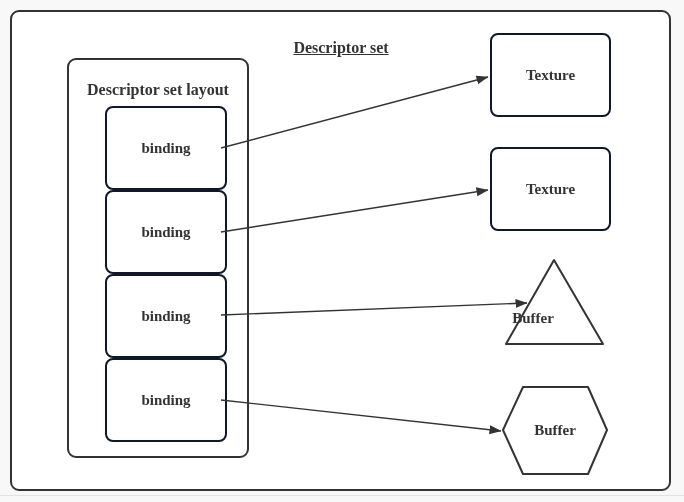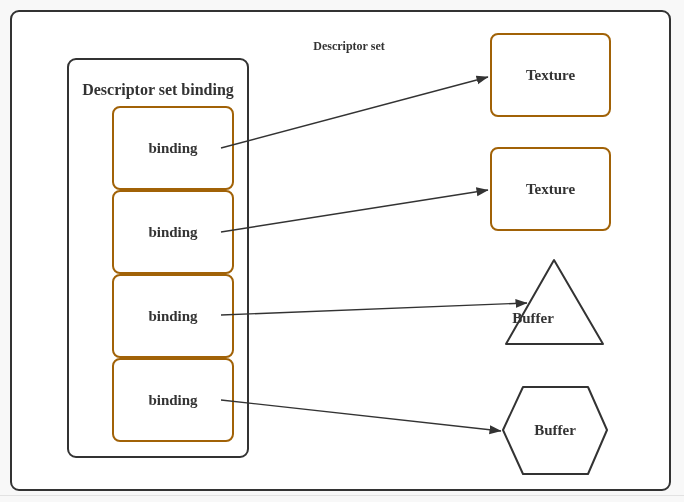--- a/index.html
+++ b/index.html
@@ -7,57 +7,58 @@
   body {
     position: relative;
     background: #f8f8f8;
     font-family: "Liberation Serif", "DejaVu Serif", serif;
     color: #333333;
     overflow: hidden;
   }
   .shape-box {
     position: absolute;
     background: #ffffff;
-    border: 2px solid #a16207;
+    border: 2px solid #0f172a;
     display: flex;
     align-items: center;
     justify-content: center;
     font-weight: bold;
     font-size: 15px;
     color: #333333;
   }
   .outer-rect {
     left: 10px; top: 10px; width: 661px; height: 481px;
     border: 2px solid #333333;
     border-radius: 9px;
     background: #ffffff;
     position: absolute;
   }
   .diagram-title {
     position: absolute;
-    left: 249px; top: 39px; width: 200px;
+    left: 241px; top: 39px; width: 200px;
     text-align: center;
     font-weight: bold;
-    font-size: 12px;
+    font-size: 16px;
+    text-decoration: underline;
   }
   .layout-container {
     left: 67px; top: 58px; width: 182px; height: 400px;
     border-radius: 9px;
     position: absolute;
     background: #ffffff;
     border: 2px solid #333333;
   }
   .layout-label {
     position: absolute;
     left: 67px; top: 81px; width: 182px;
     text-align: center;
     font-weight: bold;
     font-size: 16px;
   }
-  .binding { left: 112px; width: 122px; height: 84px; border-radius: 8px; }
+  .binding { left: 105px; width: 122px; height: 84px; border-radius: 8px; }
   .texture { left: 490px; width: 121px; height: 84px; border-radius: 8px; }
   .shape-label {
     position: absolute;
     width: 110px;
     text-align: center;
     font-weight: bold;
     font-size: 15px;
     color: #333333;
   }
   .arrow-layer {
@@ -72,21 +73,21 @@
   }
 </style>
 </head>
 <body>
 
 <div class="outer-rect"></div>
 
 <div class="diagram-title">Descriptor set</div>
 
 <div class="layout-container"></div>
-<div class="layout-label">Descriptor set binding</div>
+<div class="layout-label">Descriptor set layout</div>
 
 <div class="shape-box binding" style="top:106px">
   <span>binding</span>
 </div>
 <div class="shape-box binding" style="top:190px">
   <span>binding</span>
 </div>
 <div class="shape-box binding" style="top:274px">
   <span>binding</span>
 </div>

